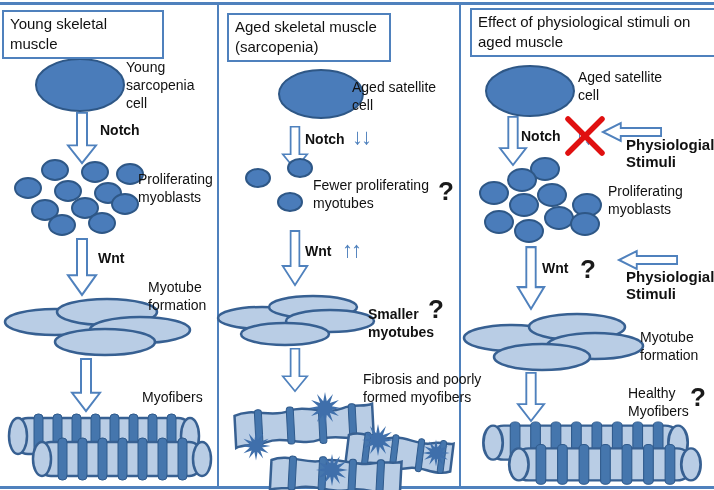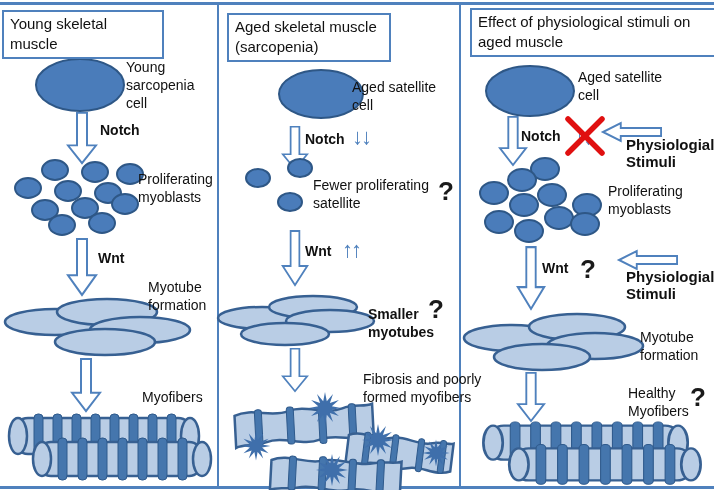--- a/index.html
+++ b/index.html
@@ -129,21 +129,21 @@
     </svg>
     <div class="lbl-bold" style="left:305px;top:131px;">Notch</div>
     <div class="blue-arrows" style="left:352px;top:124px;">↓↓</div>
 
     <svg class="shape" style="left:245px;top:160px;" width="80" height="56" viewBox="0 0 80 56">
       <ellipse class="cell" cx="13" cy="18" rx="12" ry="9"></ellipse>
       <ellipse class="cell" cx="55" cy="8" rx="12" ry="9"></ellipse>
       <ellipse class="cell" cx="45" cy="42" rx="12" ry="9"></ellipse>
     </svg>
     <div class="lbl" style="left:313px;top:176px;width:130px;">Fewer proliferating
-satellite</div>
+myotubes</div>
     <div class="qmark" style="left:438px;top:176px;">?</div>
 
     <svg class="shape" style="left:281px;top:230px;" width="28" height="56" viewBox="0 0 32 56" preserveAspectRatio="none">
       <path class="hollow" d="M11,1 L11,36 L2,36 L16,55 L30,36 L21,36 L21,1 Z"></path>
     </svg>
     <div class="lbl-bold" style="left:305px;top:243px;">Wnt</div>
     <div class="blue-arrows" style="left:342px;top:237px;">↑↑</div>
 
     <svg class="shape" style="left:228px;top:296px;" width="150" height="52" viewBox="0 0 150 52">
       <ellipse class="tube" cx="34" cy="22" rx="44" ry="11"></ellipse>

